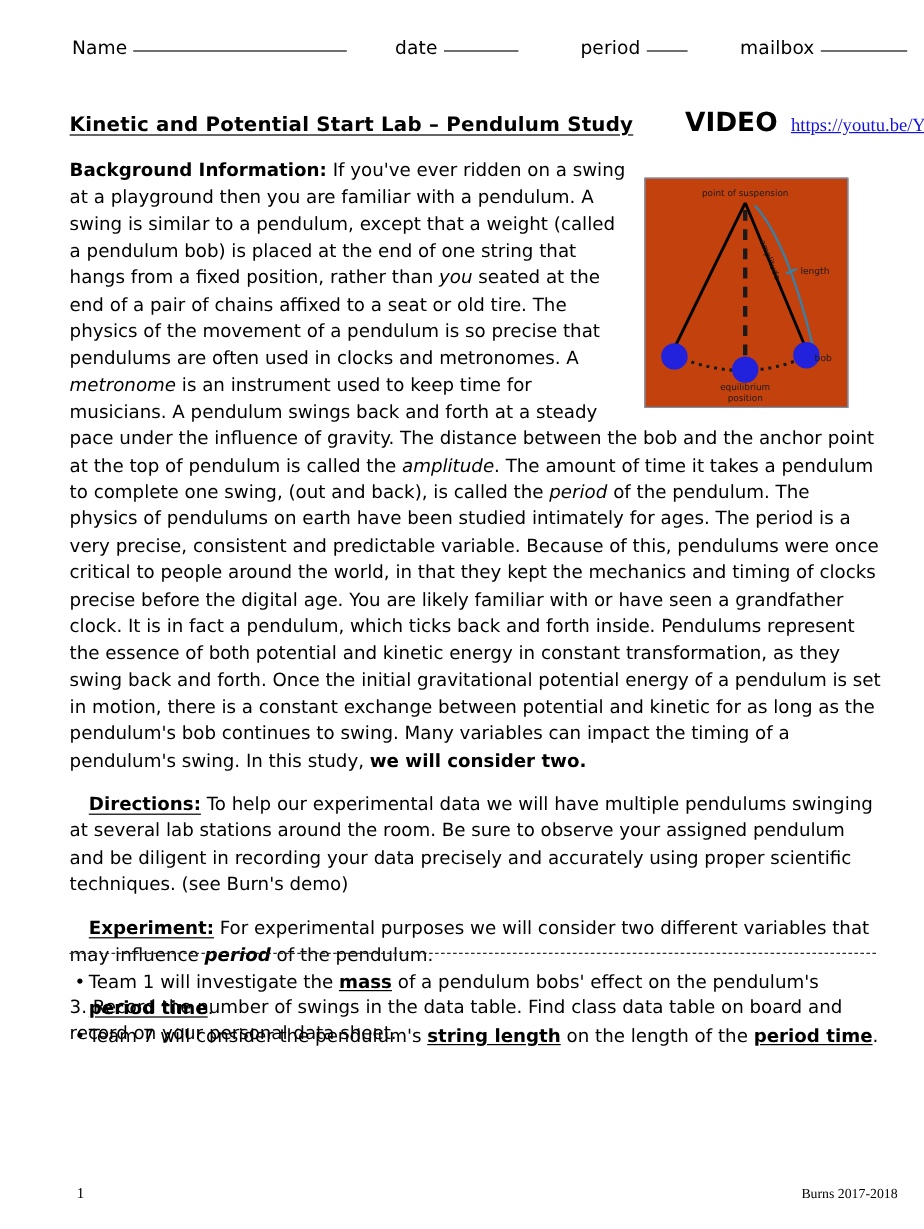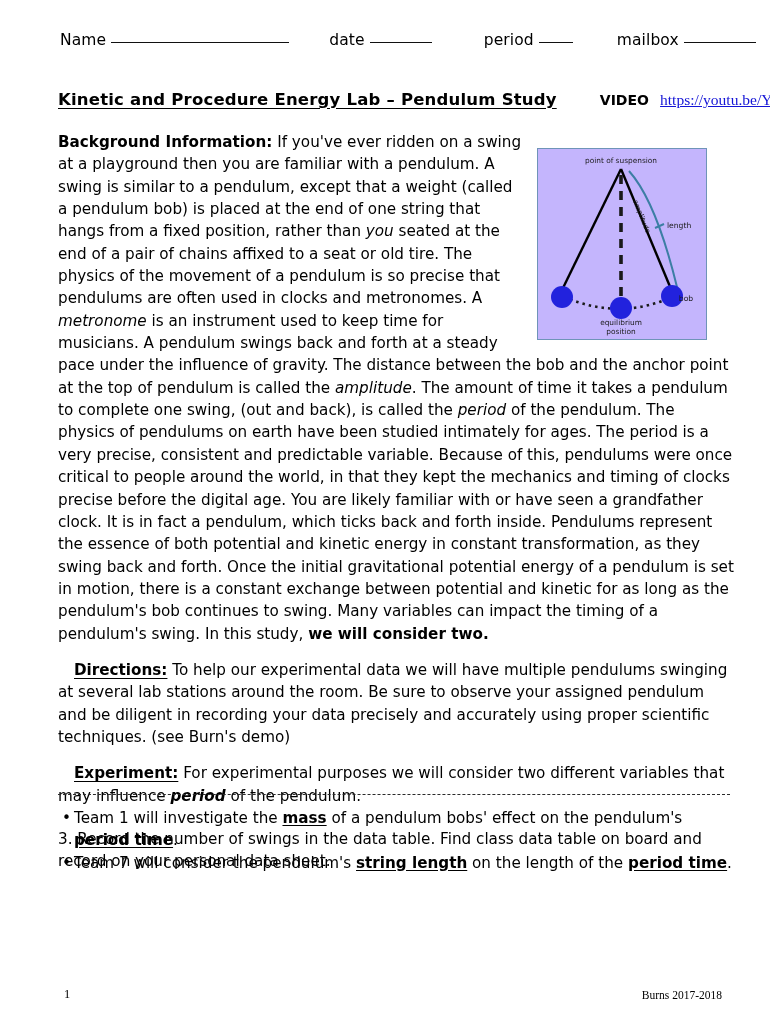--- a/index.html
+++ b/index.html
@@ -56,21 +56,21 @@
     white-space: nowrap;
   }
   .doc-title {
     font-size: 16.5px;
     font-weight: bold;
     text-decoration: underline;
     text-underline-offset: 3px;
     letter-spacing: 0.2px;
   }
   .video-label {
-    font-size: 14px;
+    font-size: 22px;
     font-weight: bold;
     margin-left: 38px;
   }
   .video-link {
     font-family: "Liberation Serif", "DejaVu Serif", serif;
     font-size: 15.5px;
     color: #1414d6;
     text-decoration: underline;
     margin-left: 6px;
   }
@@ -98,21 +98,21 @@
     margin-left: 16px;
   }
 
   
   .figure {
     float: right;
     width: 170px;
     height: 192px;
     margin: 17px 29px 6px 12px;
     border: 1.4px solid #6f94b8;
-    background: #c4b5fd;
+    background: #c2410c;
     box-sizing: border-box;
     position: relative;
   }
   .figure svg { display: block; }
 
   
   .dashsep {
     position: absolute;
     left: 58px;
     top: 794px;
@@ -134,21 +134,21 @@
   
   .footer-page {
     position: absolute;
     left: 64px;
     top: 987px;
     font-family: "Liberation Serif", "DejaVu Serif", serif;
     font-size: 12.5px;
   }
   .footer-credit {
     position: absolute;
-    right: 48px;
+    right: 22px;
     top: 989px;
     font-family: "Liberation Serif", "DejaVu Serif", serif;
     font-size: 11.5px;
   }
 
   .bullets { margin: 0; padding: 0; list-style: none; }
   .bullets li { margin: 0; padding-left: 16px; position: relative; }
   .bullets li .dot {
     position: absolute;
     left: 4px;
@@ -168,21 +168,21 @@
     <span class="rule" style="width:62px"></span>
     <span class="gap-b"></span>
     <span class="fld">period</span>
     <span class="rule" style="width:34px"></span>
     <span class="gap-c"></span>
     <span class="fld">mailbox</span>
     <span class="rule" style="width:72px"></span>
   </div>
 
   <div class="titlerow">
-    <span class="doc-title">Kinetic and Procedure Energy Lab – Pendulum Study</span>
+    <span class="doc-title">Kinetic and Potential Start Lab – Pendulum Study</span>
     <span class="video-label">VIDEO</span>
     <a class="video-link" href="#">https://youtu.be/YhMiuzyU1ag</a>
   </div>
 
   <div class="body-wrap">
 
     <div class="figure">
       <svg width="167" height="189" viewBox="0 0 167 189" xmlns="http://www.w3.org/2000/svg">
 
         <text x="83" y="14" font-family="DejaVu Sans, sans-serif" font-size="7.4" text-anchor="middle" fill="#1a1a1a">point of suspension</text>

